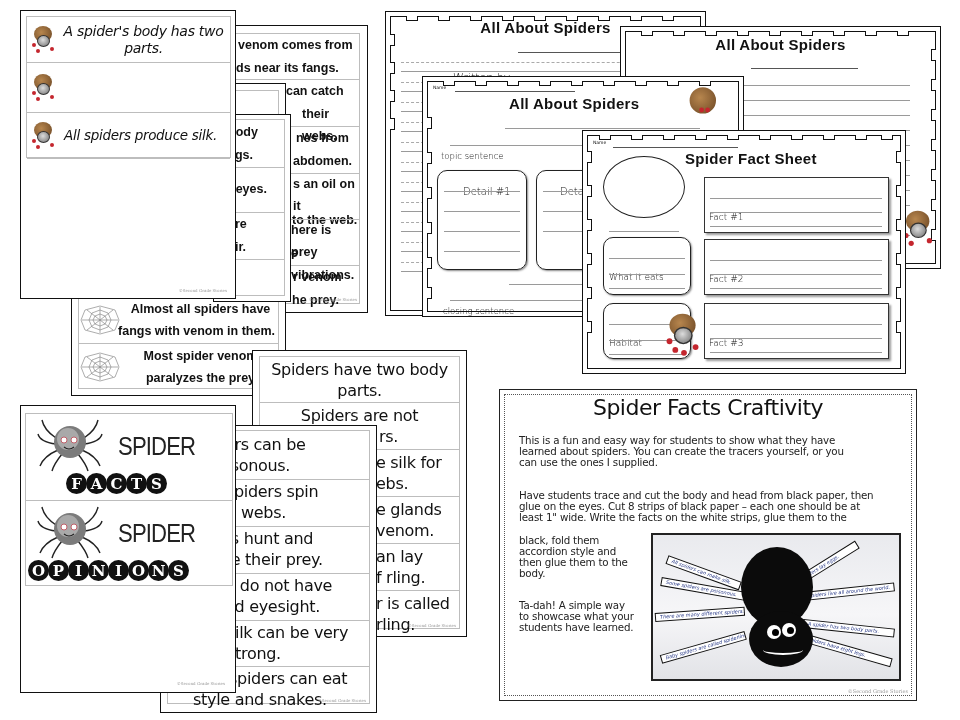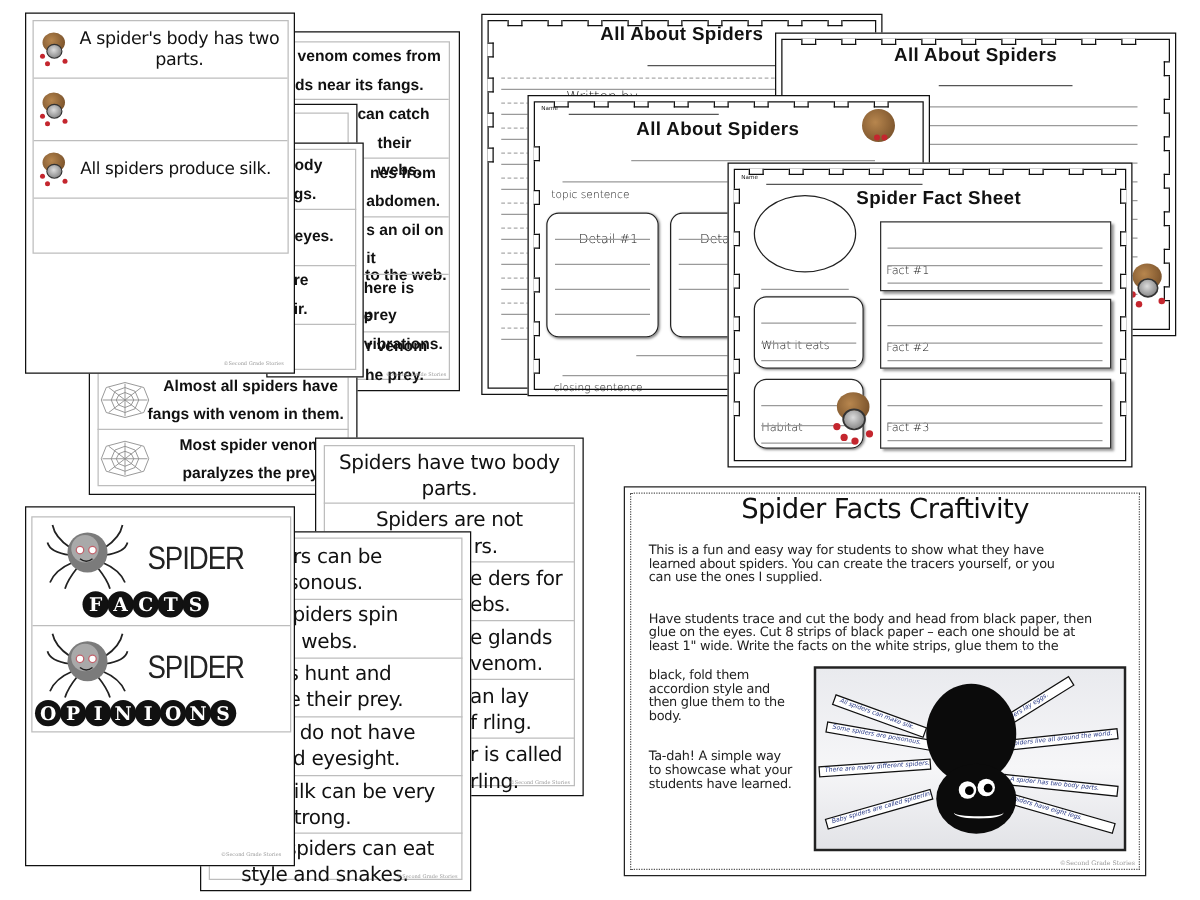--- a/index.html
+++ b/index.html
@@ -123,21 +123,21 @@
     <div style="position:absolute;left:14px;top:59px;">t eyes.</div>
     <div style="position:absolute;left:0;right:0;top:93px;border-top:1px solid #bdbdbd;"></div>
     <div style="position:absolute;left:14px;top:94px;">are</div>
     <div style="position:absolute;left:14px;top:117px;">air.</div>
     <div style="position:absolute;left:0;right:0;top:140px;border-top:1px solid #bdbdbd;"></div>
     <div style="position:absolute;left:14px;top:141px;">n</div>
   </div>
 </div>
 
 <div class="page" style="left:20px;top:10px;width:216px;height:289px;">
-  <div class="inner" style="left:5px;top:5px;width:205px;height:187px;">
+  <div class="inner" style="left:5px;top:5px;width:205px;height:142px;font-style:italic;">
     <div class="row" style="top:0;height:46px;">
       <div class="spider-clip" style="margin-left:4px;">
         <div class="head"></div>
           <div class="face"></div>
         <div class="dot" style="left:1px;top:18px;"></div>
           <div class="dot" style="left:5px;top:24px;"></div>
           <div class="dot" style="left:19px;top:22px;"></div>
       </div>
       <div class="txt-round" style="flex:1;text-align:center;font-size:14px;line-height:17px;">A spider's body has two parts.</div>
     </div>
@@ -165,21 +165,21 @@
 </div>
 
 <div class="page" style="left:252px;top:350px;width:215px;height:287px;">
   <div class="inner" style="left:6px;top:5px;right:6px;bottom:7px;"></div>
   <div class="txt-round" style="position:absolute;left:6px;right:6px;top:5px;font-size:16px;line-height:21px;text-align:center;">
     <div style="position:absolute;left:0;right:0;top:3px;">Spiders have two body parts.</div>
     <div style="position:absolute;left:0;right:0;top:46px;border-top:1px solid #bdbdbd;"></div>
     <div style="position:absolute;left:0;right:0;top:49px;">Spiders are not</div>
     <div style="position:absolute;left:120px;top:70px;">rs.</div>
     <div style="position:absolute;left:0;right:0;top:93px;border-top:1px solid #bdbdbd;"></div>
-    <div style="position:absolute;left:117px;top:96px;">e ders for</div>
+    <div style="position:absolute;left:117px;top:96px;">e silk for</div>
     <div style="position:absolute;left:117px;top:117px;">ebs.</div>
     <div style="position:absolute;left:0;right:0;top:140px;border-top:1px solid #bdbdbd;"></div>
     <div style="position:absolute;left:117px;top:143px;">e glands</div>
     <div style="position:absolute;left:117px;top:164px;">venom.</div>
     <div style="position:absolute;left:0;right:0;top:187px;border-top:1px solid #bdbdbd;"></div>
     <div style="position:absolute;left:117px;top:190px;">an lay</div>
     <div style="position:absolute;left:117px;top:211px;">f rling.</div>
     <div style="position:absolute;left:0;right:0;top:234px;border-top:1px solid #bdbdbd;"></div>
     <div style="position:absolute;left:117px;top:237px;">r is called</div>
     <div style="position:absolute;left:117px;top:258px;">rling.</div>

